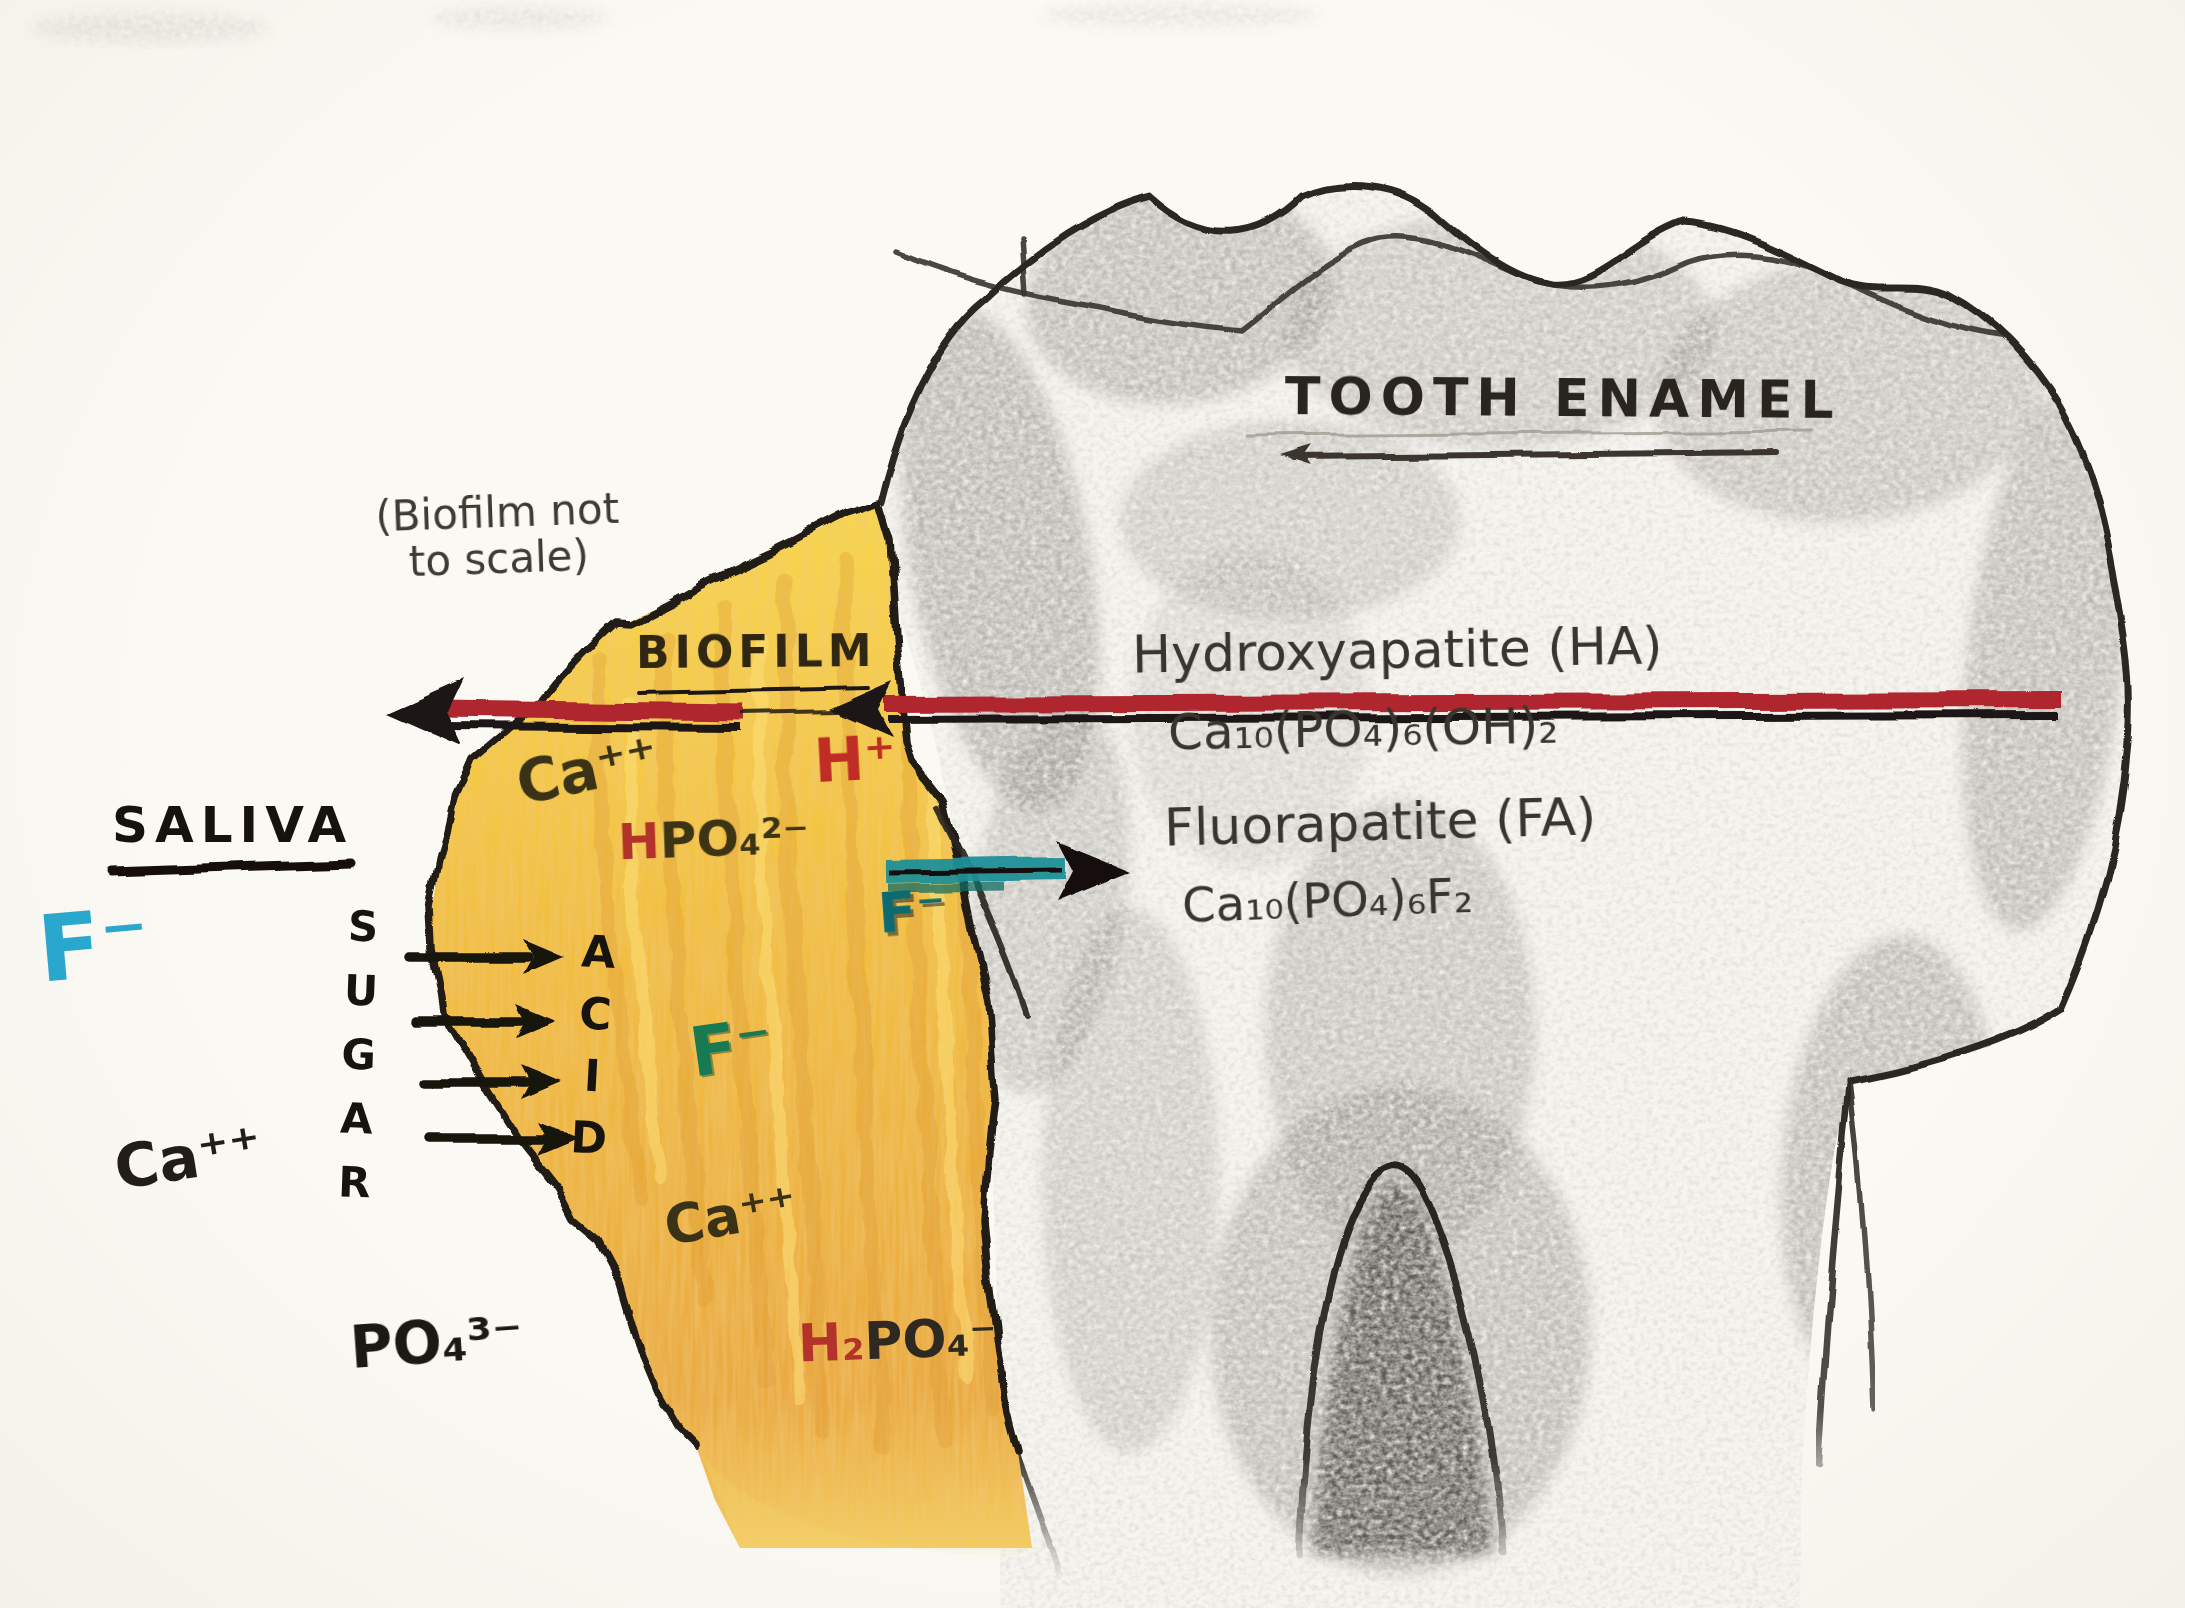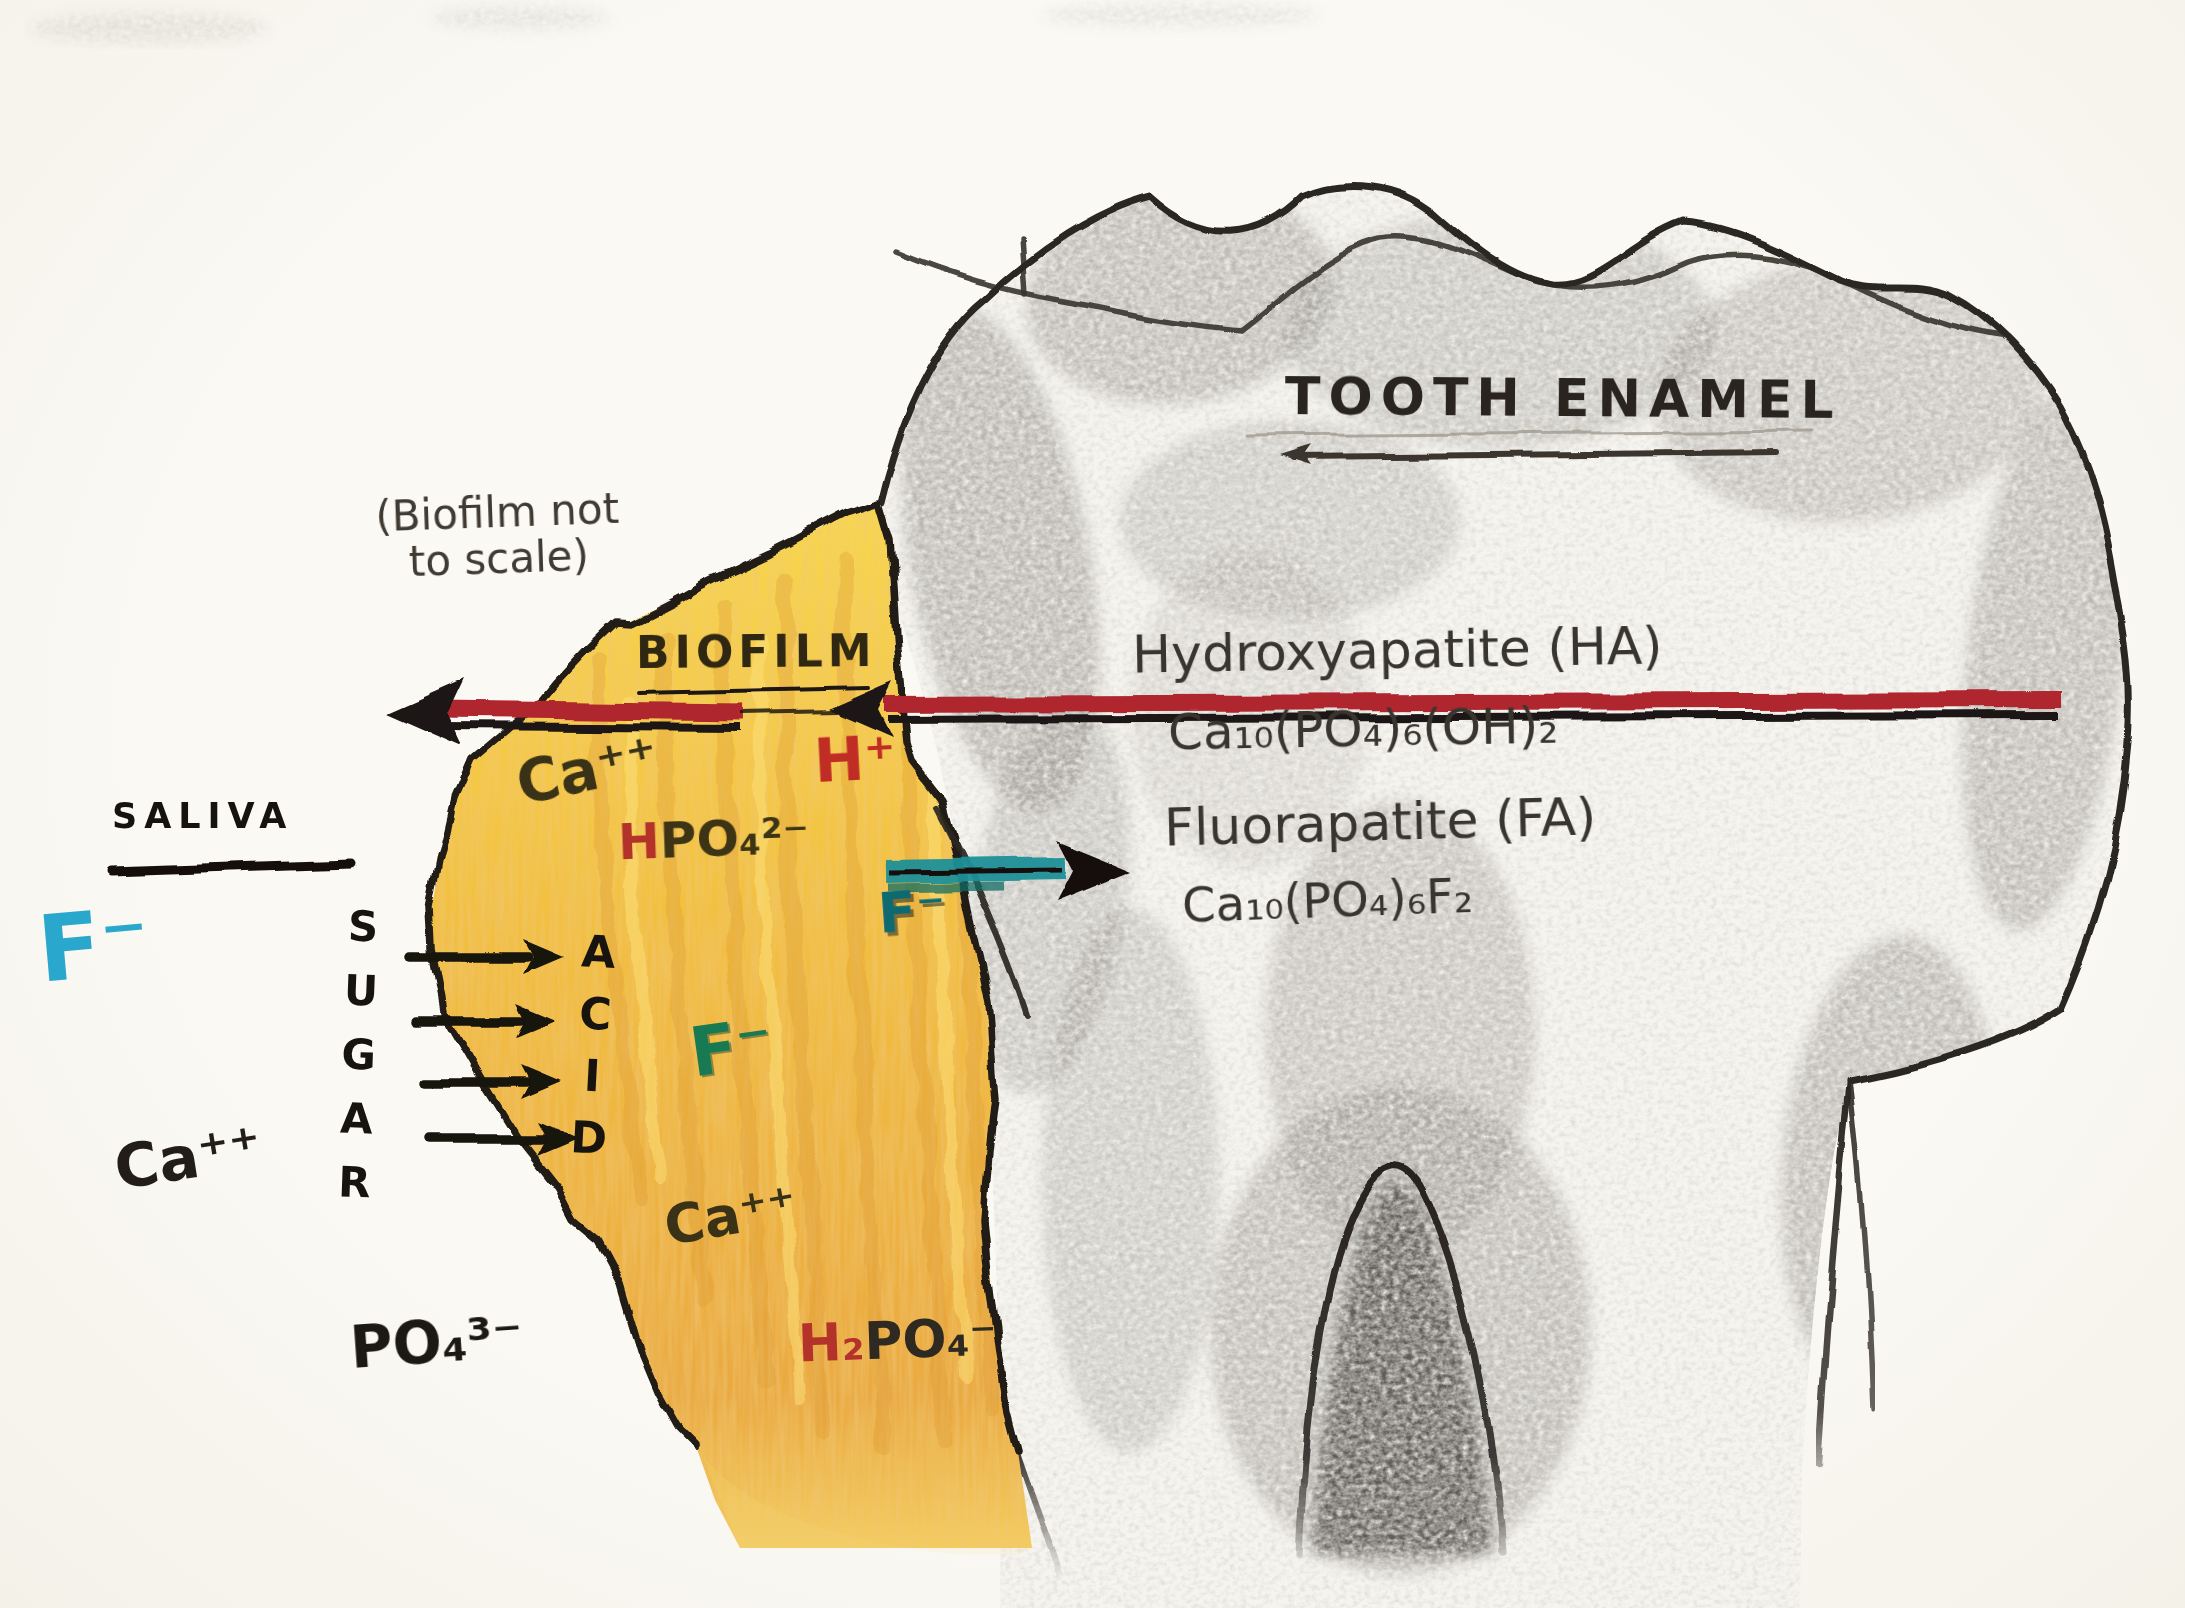--- a/index.html
+++ b/index.html
@@ -4,21 +4,21 @@
 <style>
   html,body{margin:0;padding:0;background:#e8e4dc;}
   .scene{position:relative;width:2185px;height:1608px;overflow:hidden;
          background:#faf8f2;
          background-image:radial-gradient(ellipse at 50% 45%, #fbf9f4 60%, #f4f1e9 100%);
          font-family:"DejaVu Sans", sans-serif;}
   .scene svg.drawing{position:absolute;left:0;top:0;}
   .txt{position:absolute;white-space:nowrap;color:#241f19;}
   .note{left:348px;top:490px;width:300px;font-size:42px;line-height:1.1;color:#3f3a32;
         transform:rotate(-2deg);text-align:center;white-space:nowrap;}
-  .saliva{left:112px;top:796px;font-size:35px;font-weight:bold;letter-spacing:7px;color:#16120d;}
+  .saliva{left:112px;top:796px;font-size:50px;font-weight:bold;letter-spacing:7px;color:#16120d;}
   .biofilm-lab{left:636px;top:626px;font-size:44px;font-weight:bold;letter-spacing:5px;color:#2f2712;transform:rotate(-0.5deg);}
   .tooth-enamel{left:1285px;top:368px;font-size:52px;font-weight:bold;letter-spacing:8px;color:#29241e;transform:rotate(0.4deg);}
   .ha-name{left:1132px;top:620px;font-size:52px;color:#38342e;transform:rotate(-1deg);}
   .ha-form{left:1168px;top:700px;font-size:50px;color:#38342e;transform:rotate(-1deg);}
   .fa-name{left:1164px;top:792px;font-size:52px;color:#38342e;transform:rotate(-1.5deg);}
   .fa-form{left:1182px;top:872px;font-size:48px;color:#38342e;transform:rotate(-2deg);}
   .f-saliva{left:38px;top:892px;font-size:92px;font-weight:bold;color:#2aa7cc;transform:rotate(-5deg);}
   .vertical{writing-mode:vertical-rl;text-orientation:upright;}
   .sugar{left:334px;top:902px;font-size:42px;font-weight:bold;letter-spacing:15px;color:#17130e;transform:rotate(2deg);}
   .acid{left:568px;top:926px;font-size:44px;font-weight:bold;letter-spacing:11px;color:#17130e;transform:rotate(3deg);}

